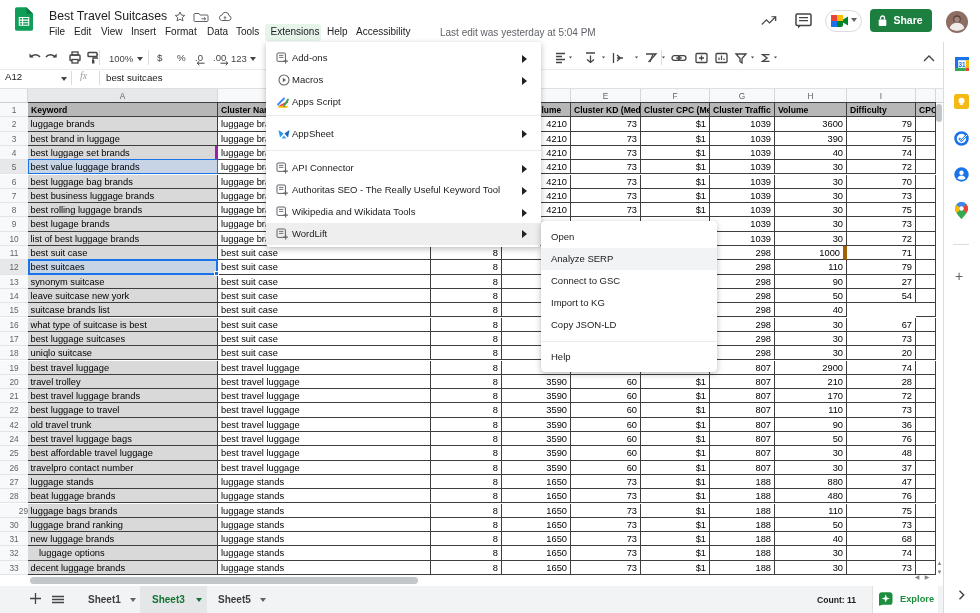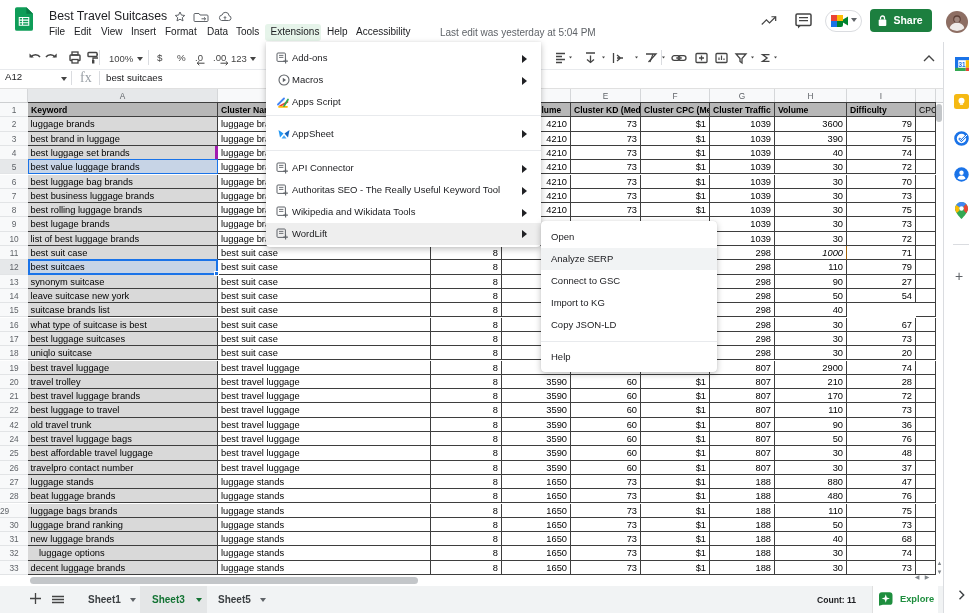--- a/index.html
+++ b/index.html
@@ -119,21 +119,21 @@
 </g>
   </svg>
 <div class="ab" style="left:661px;top:50px;width:1px;height:15px;background:#dadce0"></div>
 <svg class="ab" style="left:923px;top:54px" width="12" height="8" viewBox="0 0 12 8">
     <path d="M1 7l5-5 5 5" fill="none" stroke="#444" stroke-width="1.4"></path>
   </svg>
 <div class="ab" style="left:0;top:88px;width:944px;height:1px;background:#e0e0e0"></div>
 <div class="ab" style="left:5px;top:71px;font-size:9.7px;color:#202124">A12</div>
 <div class="ab" style="left:61px;top:76.5px;width:0;height:0;border-left:3.5px solid transparent;border-right:3.5px solid transparent;border-top:4px solid #444"></div>
 <div class="ab" style="left:71px;top:71px;width:1px;height:14px;background:#dadce0"></div>
-<div class="ab" style="left:80px;top:70px;font-size:14px;color:#9aa0a6;font-family:'Liberation Serif',serif">fx</div>
+<div class="ab" style="left:80px;top:70px;font-size:10px;color:#9aa0a6;font-style:italic;font-family:'Liberation Serif',serif">fx</div>
 <div class="ab" style="left:99px;top:71px;width:1px;height:14px;background:#dadce0"></div>
 <div class="ab" style="left:106px;top:71.5px;font-size:9.7px;color:#202124">best suitcaes</div>
 <div class="ab" style="left:0;top:89.0px;width:944px;height:14px;background:#f8f9fa"></div>
 <div class="ab" style="left:28px;top:89.0px;width:190px;height:14px;background:#e6e8ea;border-right:1px solid #d5d7d9;font-size:8.3px;color:#5f6368;text-align:center;line-height:14px">A</div>
 <div class="ab" style="left:218px;top:89.0px;width:213px;height:14px;background:#f8f9fa;border-right:1px solid #d5d7d9;font-size:8.3px;color:#5f6368;text-align:center;line-height:14px">B</div>
 <div class="ab" style="left:431px;top:89.0px;width:71px;height:14px;background:#f8f9fa;border-right:1px solid #d5d7d9;font-size:8.3px;color:#5f6368;text-align:center;line-height:14px">C</div>
 <div class="ab" style="left:502px;top:89.0px;width:69px;height:14px;background:#f8f9fa;border-right:1px solid #d5d7d9;font-size:8.3px;color:#5f6368;text-align:center;line-height:14px">D</div>
 <div class="ab" style="left:571px;top:89.0px;width:70px;height:14px;background:#f8f9fa;border-right:1px solid #d5d7d9;font-size:8.3px;color:#5f6368;text-align:center;line-height:14px">E</div>
 <div class="ab" style="left:641px;top:89.0px;width:69px;height:14px;background:#f8f9fa;border-right:1px solid #d5d7d9;font-size:8.3px;color:#5f6368;text-align:center;line-height:14px">F</div>
 <div class="ab" style="left:710px;top:89.0px;width:65px;height:14px;background:#f8f9fa;border-right:1px solid #d5d7d9;font-size:8.3px;color:#5f6368;text-align:center;line-height:14px">G</div>
@@ -163,35 +163,35 @@
 <div class="ab" style="left:0;top:360.5px;width:28px;height:14.3px;background:#f8f9fa;border-bottom:1px solid #e2e4e6;font-size:8.3px;color:#5f6368;text-align:center;line-height:14.3px">19</div>
 <div class="ab" style="left:0;top:374.8px;width:28px;height:14.3px;background:#f8f9fa;border-bottom:1px solid #e2e4e6;font-size:8.3px;color:#5f6368;text-align:center;line-height:14.3px">20</div>
 <div class="ab" style="left:0;top:389.1px;width:28px;height:14.3px;background:#f8f9fa;border-bottom:1px solid #e2e4e6;font-size:8.3px;color:#5f6368;text-align:center;line-height:14.3px">21</div>
 <div class="ab" style="left:0;top:403.4px;width:28px;height:14.3px;background:#f8f9fa;border-bottom:1px solid #e2e4e6;font-size:8.3px;color:#5f6368;text-align:center;line-height:14.3px">22</div>
 <div class="ab" style="left:0;top:417.7px;width:28px;height:14.3px;background:#f8f9fa;border-bottom:1px solid #e2e4e6;font-size:8.3px;color:#5f6368;text-align:center;line-height:14.3px">42</div>
 <div class="ab" style="left:0;top:432px;width:28px;height:14.3px;background:#f8f9fa;border-bottom:1px solid #e2e4e6;font-size:8.3px;color:#5f6368;text-align:center;line-height:14.3px">24</div>
 <div class="ab" style="left:0;top:446.3px;width:28px;height:14.3px;background:#f8f9fa;border-bottom:1px solid #e2e4e6;font-size:8.3px;color:#5f6368;text-align:center;line-height:14.3px">25</div>
 <div class="ab" style="left:0;top:460.6px;width:28px;height:14.3px;background:#f8f9fa;border-bottom:1px solid #e2e4e6;font-size:8.3px;color:#5f6368;text-align:center;line-height:14.3px">26</div>
 <div class="ab" style="left:0;top:474.9px;width:28px;height:14.3px;background:#f8f9fa;border-bottom:1px solid #e2e4e6;font-size:8.3px;color:#5f6368;text-align:center;line-height:14.3px">27</div>
 <div class="ab" style="left:0;top:489.2px;width:28px;height:14.3px;background:#f8f9fa;border-bottom:1px solid #e2e4e6;font-size:8.3px;color:#5f6368;text-align:center;line-height:14.3px">28</div>
-<div class="ab" style="left:0;top:503.5px;width:28px;height:14.3px;background:#f8f9fa;border-bottom:1px solid #e2e4e6;font-size:8.3px;color:#5f6368;text-align:left;line-height:14.3px">29</div>
+<div class="ab" style="left:0;top:503.5px;width:28px;height:14.3px;background:#f8f9fa;border-bottom:1px solid #e2e4e6;font-size:8.3px;color:#5f6368;text-align:right;line-height:14.3px">29</div>
 <div class="ab" style="left:0;top:517.8px;width:28px;height:14.3px;background:#f8f9fa;border-bottom:1px solid #e2e4e6;font-size:8.3px;color:#5f6368;text-align:center;line-height:14.3px">30</div>
 <div class="ab" style="left:0;top:532.1px;width:28px;height:14.3px;background:#f8f9fa;border-bottom:1px solid #e2e4e6;font-size:8.3px;color:#5f6368;text-align:center;line-height:14.3px">31</div>
 <div class="ab" style="left:0;top:546.4px;width:28px;height:14.3px;background:#f8f9fa;border-bottom:1px solid #e2e4e6;font-size:8.3px;color:#5f6368;text-align:center;line-height:14.3px">32</div>
 <div class="ab" style="left:0;top:560.7px;width:28px;height:14.3px;background:#f8f9fa;border-bottom:1px solid #e2e4e6;font-size:8.3px;color:#5f6368;text-align:center;line-height:14.3px">33</div>
 <div class="cell" style="left:28px;top:103px;width:190px;height:14.3px;background:#b7b7b7;border-right:1px solid #3e3e3e;border-bottom:1px solid #3e3e3e;font-weight:700;line-height:14.3px;padding-left:3px;font-size:8.6px">Keyword</div>
 <div class="cell" style="left:218px;top:103px;width:213px;height:14.3px;background:#b7b7b7;border-right:1px solid #3e3e3e;border-bottom:1px solid #3e3e3e;font-weight:700;line-height:14.3px;padding-left:3px;font-size:8.6px">Cluster Name</div>
 <div class="cell" style="left:431px;top:103px;width:71px;height:14.3px;background:#b7b7b7;border-right:1px solid #3e3e3e;border-bottom:1px solid #3e3e3e;font-weight:700;line-height:14.3px;padding-left:3px;font-size:8.6px"></div>
 <div class="cell" style="left:502px;top:103px;width:69px;height:14.3px;background:#b7b7b7;border-right:1px solid #3e3e3e;border-bottom:1px solid #3e3e3e;font-weight:700;line-height:14.3px;padding-left:3px;font-size:8.6px"></div>
 <div class="cell" style="left:571px;top:103px;width:70px;height:14.3px;background:#b7b7b7;border-right:1px solid #3e3e3e;border-bottom:1px solid #3e3e3e;font-weight:700;line-height:14.3px;padding-left:3px;font-size:8.6px">Cluster KD (Median)</div>
 <div class="cell" style="left:641px;top:103px;width:69px;height:14.3px;background:#b7b7b7;border-right:1px solid #3e3e3e;border-bottom:1px solid #3e3e3e;font-weight:700;line-height:14.3px;padding-left:3px;font-size:8.6px">Cluster CPC (Median)</div>
 <div class="cell" style="left:710px;top:103px;width:65px;height:14.3px;background:#b7b7b7;border-right:1px solid #3e3e3e;border-bottom:1px solid #3e3e3e;font-weight:700;line-height:14.3px;padding-left:3px;font-size:8.6px">Cluster Traffic</div>
 <div class="cell" style="left:775px;top:103px;width:72px;height:14.3px;background:#b7b7b7;border-right:1px solid #3e3e3e;border-bottom:1px solid #3e3e3e;font-weight:700;line-height:14.3px;padding-left:3px;font-size:8.6px">Volume</div>
 <div class="cell" style="left:847px;top:103px;width:69px;height:14.3px;background:#b7b7b7;border-right:1px solid #3e3e3e;border-bottom:1px solid #3e3e3e;font-weight:700;line-height:14.3px;padding-left:3px;font-size:8.6px">Difficulty</div>
-<div class="cell" style="left:916px;top:103px;width:20px;height:14.3px;background:#b7b7b7;border-right:1px solid #3e3e3e;border-bottom:1px solid #3e3e3e;font-weight:400;line-height:14.3px;padding-left:3px;font-size:8.6px">CPC</div>
+<div class="cell" style="left:916px;top:103px;width:20px;height:14.3px;background:#b7b7b7;border-right:1px solid #3e3e3e;border-bottom:1px solid #3e3e3e;font-weight:700;line-height:14.3px;padding-left:3px;font-size:8.6px">CPC</div>
 <div class="cell" style="left:541.5px;top:103px;width:28px;height:27px;font-weight:700;line-height:14.3px;font-size:8.4px">lume</div>
 <div class="ab" style="left:28px;top:102px;width:908px;height:1px;background:#3e3e3e"></div>
 <div class="cell" style="left:28px;top:117.3px;width:190px;height:14.3px;background:#d9d9d9;border-right:1px solid #3e3e3e;border-bottom:1px solid #3e3e3e;line-height:14.3px;padding-left:2.5px">luggage brands</div>
 <div class="cell" style="left:218px;top:117.3px;width:213px;height:14.3px;background:#fff;border-right:1px solid #3e3e3e;border-bottom:1px solid #3e3e3e;line-height:14.3px;padding-left:3px;">luggage brands</div>
 <div class="cell" style="left:431px;top:117.3px;width:71px;height:14.3px;background:#fff;border-right:1px solid #3e3e3e;border-bottom:1px solid #3e3e3e;line-height:14.3px;text-align:right;padding-right:3px;"></div>
 <div class="cell" style="left:502px;top:117.3px;width:69px;height:14.3px;background:#fff;border-right:1px solid #3e3e3e;border-bottom:1px solid #3e3e3e;line-height:14.3px;text-align:right;padding-right:3px;">4210</div>
 <div class="cell" style="left:571px;top:117.3px;width:70px;height:14.3px;background:#fff;border-right:1px solid #3e3e3e;border-bottom:1px solid #3e3e3e;line-height:14.3px;text-align:right;padding-right:3px;">73</div>
 <div class="cell" style="left:641px;top:117.3px;width:69px;height:14.3px;background:#fff;border-right:1px solid #3e3e3e;border-bottom:1px solid #3e3e3e;line-height:14.3px;text-align:right;padding-right:3px;">$1</div>
 <div class="cell" style="left:710px;top:117.3px;width:65px;height:14.3px;background:#fff;border-right:1px solid #3e3e3e;border-bottom:1px solid #3e3e3e;line-height:14.3px;text-align:right;padding-right:3px;">1039</div>
 <div class="cell" style="left:775px;top:117.3px;width:72px;height:14.3px;background:#fff;border-right:1px solid #3e3e3e;border-bottom:1px solid #3e3e3e;line-height:14.3px;text-align:right;padding-right:3px;">3600</div>
@@ -277,21 +277,21 @@
 <div class="cell" style="left:775px;top:231.7px;width:72px;height:14.3px;background:#fff;border-right:1px solid #3e3e3e;border-bottom:1px solid #3e3e3e;line-height:14.3px;text-align:right;padding-right:3px;">30</div>
 <div class="cell" style="left:847px;top:231.7px;width:69px;height:14.3px;background:#fff;border-right:1px solid #3e3e3e;border-bottom:1px solid #3e3e3e;line-height:14.3px;text-align:right;padding-right:3px;">72</div>
 <div class="cell" style="left:916px;top:231.7px;width:20px;height:14.3px;background:#fff;border-right:1px solid #3e3e3e;border-bottom:1px solid #3e3e3e;line-height:14.3px;padding-left:3px;"></div>
 <div class="cell" style="left:28px;top:246px;width:190px;height:14.3px;background:#d9d9d9;border-right:1px solid #3e3e3e;border-bottom:1px solid #3e3e3e;line-height:14.3px;padding-left:2.5px">best suit case</div>
 <div class="cell" style="left:218px;top:246px;width:213px;height:14.3px;background:#fff;border-right:1px solid #3e3e3e;border-bottom:1px solid #3e3e3e;line-height:14.3px;padding-left:3px;">best suit case</div>
 <div class="cell" style="left:431px;top:246px;width:71px;height:14.3px;background:#fff;border-right:1px solid #3e3e3e;border-bottom:1px solid #3e3e3e;line-height:14.3px;text-align:right;padding-right:3px;">8</div>
 <div class="cell" style="left:502px;top:246px;width:69px;height:14.3px;background:#fff;border-right:1px solid #3e3e3e;border-bottom:1px solid #3e3e3e;line-height:14.3px;text-align:right;padding-right:3px;"></div>
 <div class="cell" style="left:571px;top:246px;width:70px;height:14.3px;background:#fff;border-right:1px solid #3e3e3e;border-bottom:1px solid #3e3e3e;line-height:14.3px;text-align:right;padding-right:3px;"></div>
 <div class="cell" style="left:641px;top:246px;width:69px;height:14.3px;background:#fff;border-right:1px solid #3e3e3e;border-bottom:1px solid #3e3e3e;line-height:14.3px;text-align:right;padding-right:3px;"></div>
 <div class="cell" style="left:710px;top:246px;width:65px;height:14.3px;background:#fff;border-right:1px solid #3e3e3e;border-bottom:1px solid #3e3e3e;line-height:14.3px;text-align:right;padding-right:3px;">298</div>
-<div class="cell" style="left:775px;top:246px;width:72px;height:14.3px;background:#fff;border-right:1px solid #a16207;border-bottom:1px solid #3e3e3e;line-height:14.3px;text-align:right;padding-right:3px;font-style:italic;">1000</div>
+<div class="cell" style="left:775px;top:246px;width:72px;height:14.3px;background:#fff;border-right:4px solid #a16207;border-bottom:1px solid #3e3e3e;line-height:14.3px;text-align:right;padding-right:3px;">1000</div>
 <div class="cell" style="left:847px;top:246px;width:69px;height:14.3px;background:#fff;border-right:1px solid #3e3e3e;border-bottom:1px solid #3e3e3e;line-height:14.3px;text-align:right;padding-right:3px;">71</div>
 <div class="cell" style="left:916px;top:246px;width:20px;height:14.3px;background:#fff;border-right:1px solid #3e3e3e;border-bottom:1px solid #3e3e3e;line-height:14.3px;padding-left:3px;"></div>
 <div class="cell" style="left:28px;top:260.3px;width:190px;height:14.3px;background:#c7d4e6;border-right:1px solid #3e3e3e;border-bottom:1px solid #3e3e3e;line-height:14.3px;padding-left:2.5px">best suitcaes</div>
 <div class="cell" style="left:218px;top:260.3px;width:213px;height:14.3px;background:#fff;border-right:1px solid #3e3e3e;border-bottom:1px solid #3e3e3e;line-height:14.3px;padding-left:3px;">best suit case</div>
 <div class="cell" style="left:431px;top:260.3px;width:71px;height:14.3px;background:#fff;border-right:1px solid #3e3e3e;border-bottom:1px solid #3e3e3e;line-height:14.3px;text-align:right;padding-right:3px;">8</div>
 <div class="cell" style="left:502px;top:260.3px;width:69px;height:14.3px;background:#fff;border-right:1px solid #3e3e3e;border-bottom:1px solid #3e3e3e;line-height:14.3px;text-align:right;padding-right:3px;"></div>
 <div class="cell" style="left:571px;top:260.3px;width:70px;height:14.3px;background:#fff;border-right:1px solid #3e3e3e;border-bottom:1px solid #3e3e3e;line-height:14.3px;text-align:right;padding-right:3px;"></div>
 <div class="cell" style="left:641px;top:260.3px;width:69px;height:14.3px;background:#fff;border-right:1px solid #3e3e3e;border-bottom:1px solid #3e3e3e;line-height:14.3px;text-align:right;padding-right:3px;"></div>
 <div class="cell" style="left:710px;top:260.3px;width:65px;height:14.3px;background:#fff;border-right:1px solid #3e3e3e;border-bottom:1px solid #3e3e3e;line-height:14.3px;text-align:right;padding-right:3px;">298</div>
 <div class="cell" style="left:775px;top:260.3px;width:72px;height:14.3px;background:#fff;border-right:1px solid #3e3e3e;border-bottom:1px solid #3e3e3e;line-height:14.3px;text-align:right;padding-right:3px;">110</div>

